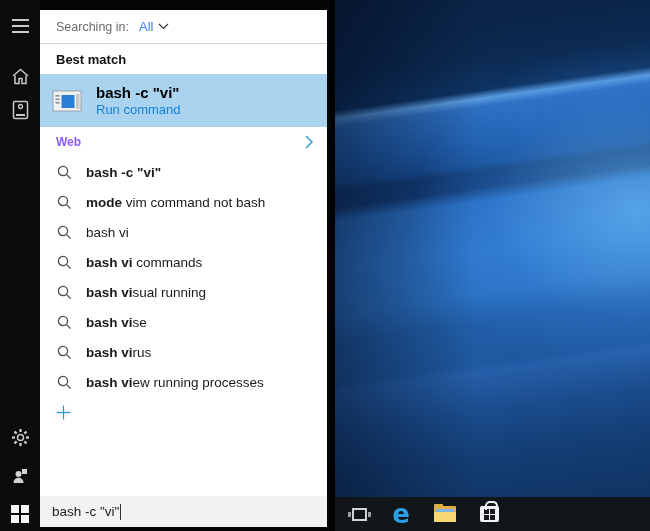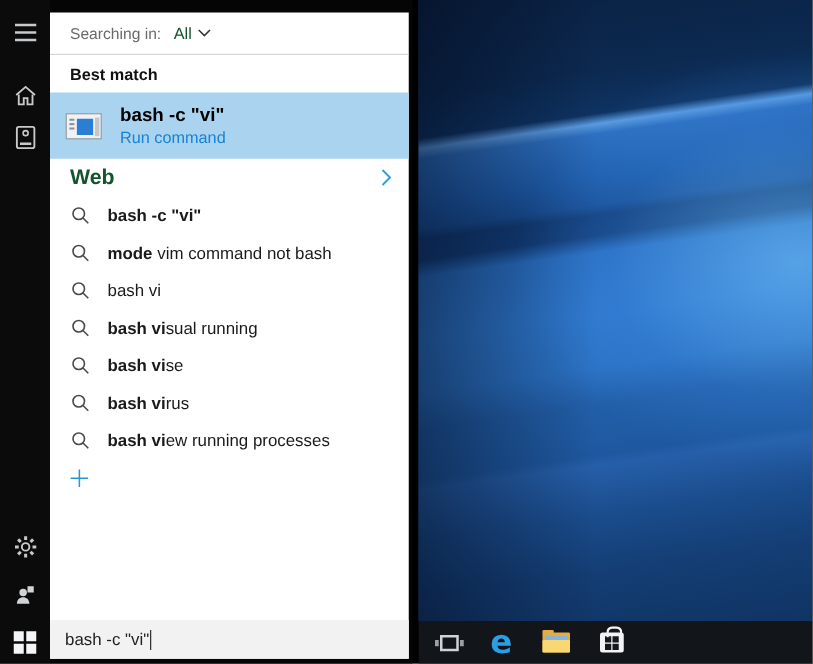--- a/index.html
+++ b/index.html
@@ -50,33 +50,33 @@
   .hamburger i { display:block; width:17px; height:2px; background:#c8c9cb; }
   .start-grid { display:grid; grid-template-columns:8px 8px; grid-template-rows:8px 8px; gap:2px; }
   .start-grid i { background:#f4f5f7; display:block; }
 
   
   .panel-col { position:absolute; left:40px; top:0; width:290px; height:531px; background:#050506; }
   .panel { position:absolute; left:0; right:3px; top:10px; bottom:4px; background:#ffffff; display:flex; flex-direction:column; }
 
   .scope-row { flex:0 0 34px; display:flex; align-items:center; padding:0 16px; border-bottom:1px solid #d6d6d6; }
   .scope-label { font-size:12.5px; color:#6a6a6a; }
-  .scope-value { font-size:13px; color:#14532d; margin-left:10px; }
+  .scope-value { font-size:13px; color:#3b82f6; margin-left:10px; }
   .scope-chevron { margin-left:5px; display:flex; align-items:center; }
 
   .section-label { flex:0 0 30px; display:flex; align-items:center; padding:0 16px; font-size:13px; font-weight:bold; color:#111; }
 
   .best-match { flex:0 0 53px; display:flex; align-items:center; padding:0 12px; background:#a9d3ee; cursor:default; }
   .bm-icon { width:30px; height:30px; margin-right:14px; flex:0 0 auto; }
   .bm-text { display:flex; flex-direction:column; }
   .bm-title { font-size:15px; font-weight:bold; color:#000; line-height:18px; }
   .bm-sub { font-size:13px; color:#1583d6; line-height:16px; }
 
   .web-row { flex:0 0 30px; display:flex; align-items:center; padding:0 14px 0 16px; }
-  .web-label { font-size:17px; font-weight:bold; color:#14532d; }
+  .web-label { font-size:12px; font-weight:bold; color:#8b5cf6; }
   .web-chevron { margin-left:auto; display:flex; align-items:center; }
 
   .suggestions { display:flex; flex-direction:column; }
   .suggestion-row { flex:0 0 30px; display:flex; align-items:center; padding:0 16px; }
   .sugg-icon { width:17px; height:17px; margin-right:13px; flex:0 0 auto; display:flex; }
   .sugg-text { font-size:13.5px; color:#1a1a1a; white-space:pre; }
   .sugg-text b { font-weight:bold; }
 
   .category-row { flex:0 0 31px; display:flex; align-items:center; padding:0 16px; }
   .plus-icon { width:15px; height:15px; margin-right:15px; display:flex; }
@@ -237,20 +237,29 @@
   <div class="suggestion-row">
     <span class="sugg-icon">
       <svg width="17" height="17" viewBox="0 0 17 17">
                 <circle cx="7" cy="7" r="4.6" fill="none" stroke="#4a4a4a" stroke-width="1.3"></circle>
                 <line x1="10.4" y1="10.4" x2="14.6" y2="14.6" stroke="#4a4a4a" stroke-width="1.3"></line>
               </svg>
     </span>
     <span class="sugg-text"><span>bash vi</span></span>
   </div>
 
+  <div class="suggestion-row">
+    <span class="sugg-icon">
+      <svg width="17" height="17" viewBox="0 0 17 17">
+                <circle cx="7" cy="7" r="4.6" fill="none" stroke="#4a4a4a" stroke-width="1.3"></circle>
+                <line x1="10.4" y1="10.4" x2="14.6" y2="14.6" stroke="#4a4a4a" stroke-width="1.3"></line>
+              </svg>
+    </span>
+    <span class="sugg-text"><b>bash vi</b><span> commands</span></span>
+  </div>
 
 
   <div class="suggestion-row">
     <span class="sugg-icon">
       <svg width="17" height="17" viewBox="0 0 17 17">
                 <circle cx="7" cy="7" r="4.6" fill="none" stroke="#4a4a4a" stroke-width="1.3"></circle>
                 <line x1="10.4" y1="10.4" x2="14.6" y2="14.6" stroke="#4a4a4a" stroke-width="1.3"></line>
               </svg>
     </span>
     <span class="sugg-text"><b>bash vi</b><span>sual running</span></span>

